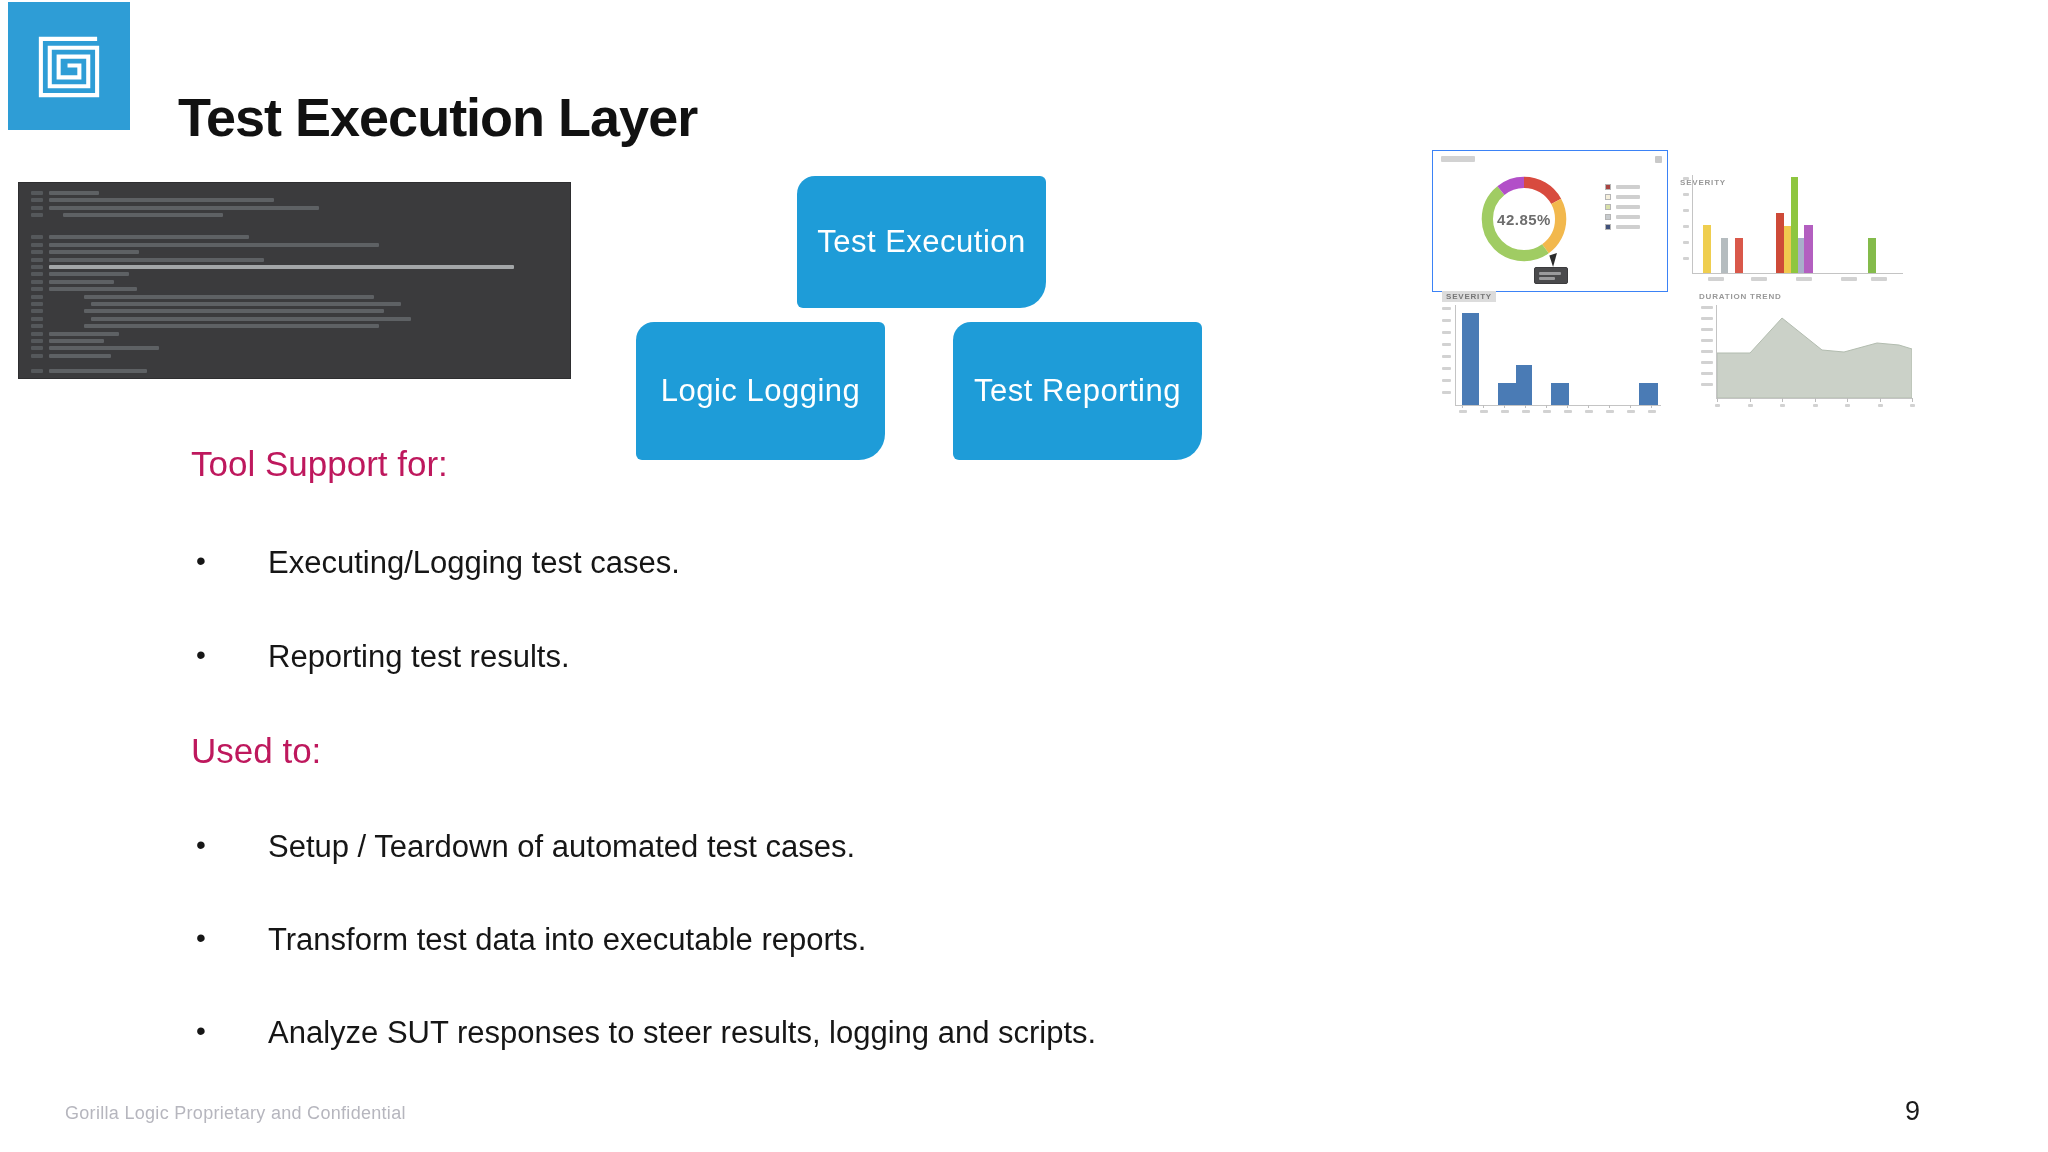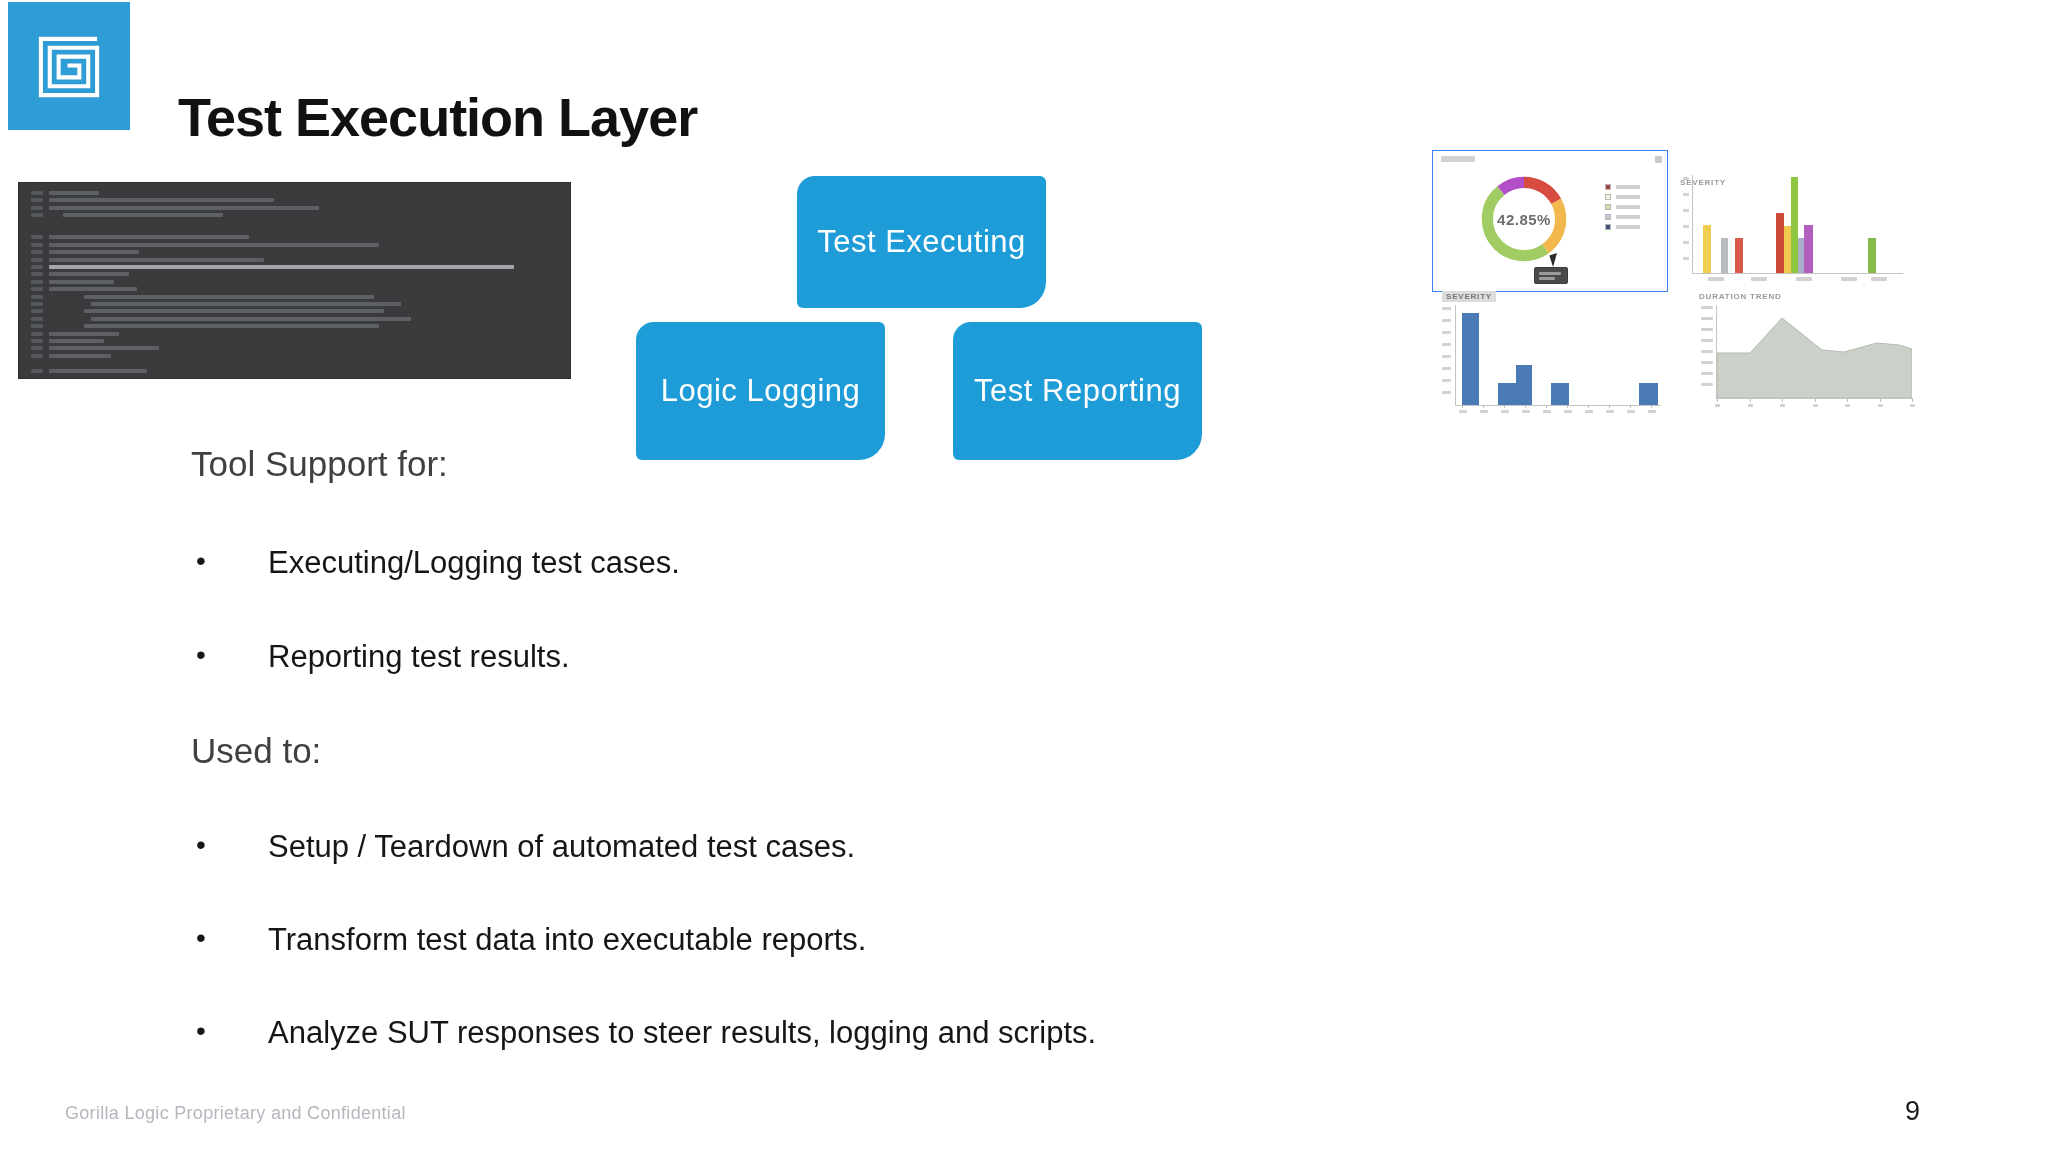--- a/index.html
+++ b/index.html
@@ -25,21 +25,21 @@
 
   
   .flow-box{background:var(--accent,#1E9CD8);color:#fff;display:flex;align-items:center;
             justify-content:center;font-size:31px;font-weight:300;letter-spacing:.5px;
             border-radius:18px 6px 26px 6px;}
   #box-execution{left:797px;top:176px;width:249px;height:132px;}
   #box-logging{left:636px;top:322px;width:249px;height:138px;}
   #box-reporting{left:953px;top:322px;width:249px;height:138px;}
 
   
-  .section-heading{left:191px;font-size:35px;color:#404040;}
+  .section-heading{left:191px;font-size:35px;color:#be185d;}
   .bullet-row{left:196px;font-size:31px;color:#161616;}
   .bullet-dot{position:absolute;left:0;top:0;font-size:28px;}
   .bullet-text{position:absolute;left:72px;top:0;white-space:nowrap;}
 
   
   .panel{background:#fff;}
   #panel-status{left:1432px;top:150px;width:236px;height:142px;border:1px solid #3b82f6;box-sizing:border-box;}
   #panel-severity{left:1672px;top:150px;width:233px;height:142px;}
   #panel-duration{left:1432px;top:292px;width:236px;height:126px;}
   #panel-trend{left:1672px;top:292px;width:233px;height:126px;margin-left:21px;}
@@ -117,21 +117,21 @@
     <div class="code-line cl-b1" style="left:30px;top:156px;width:55px;"></div>
     <div class="code-line cl-gutter" style="left:12px;top:163.4px;width:12px;"></div>
     <div class="code-line cl-b1" style="left:30px;top:163.4px;width:110px;"></div>
     <div class="code-line cl-gutter" style="left:12px;top:170.8px;width:12px;"></div>
     <div class="code-line cl-b1" style="left:30px;top:170.8px;width:62px;"></div>
     <div class="code-line cl-gutter" style="left:12px;top:185.60000000000002px;width:12px;"></div>
     <div class="code-line cl-b1" style="left:30px;top:185.60000000000002px;width:98px;"></div>
   </div>
 
 <div class="abs flow-box" id="box-execution">
-  <span>Test Executing</span>
+  <span>Test Execution</span>
 </div>
 <div class="abs flow-box" id="box-logging">
   <span>Logic Logging</span>
 </div>
 <div class="abs flow-box" id="box-reporting">
   <span>Test Reporting</span>
 </div>
 
 <div class="abs panel" id="panel-status">
   <div class="blur-bar" style="left:8px;top:5px;width:34px;height:6px;"></div>

